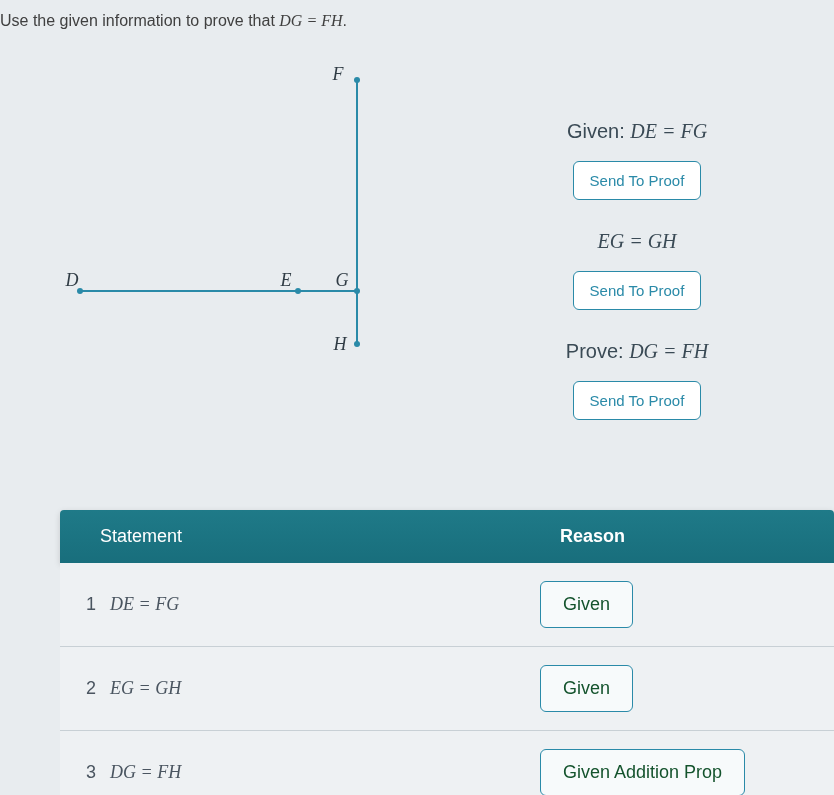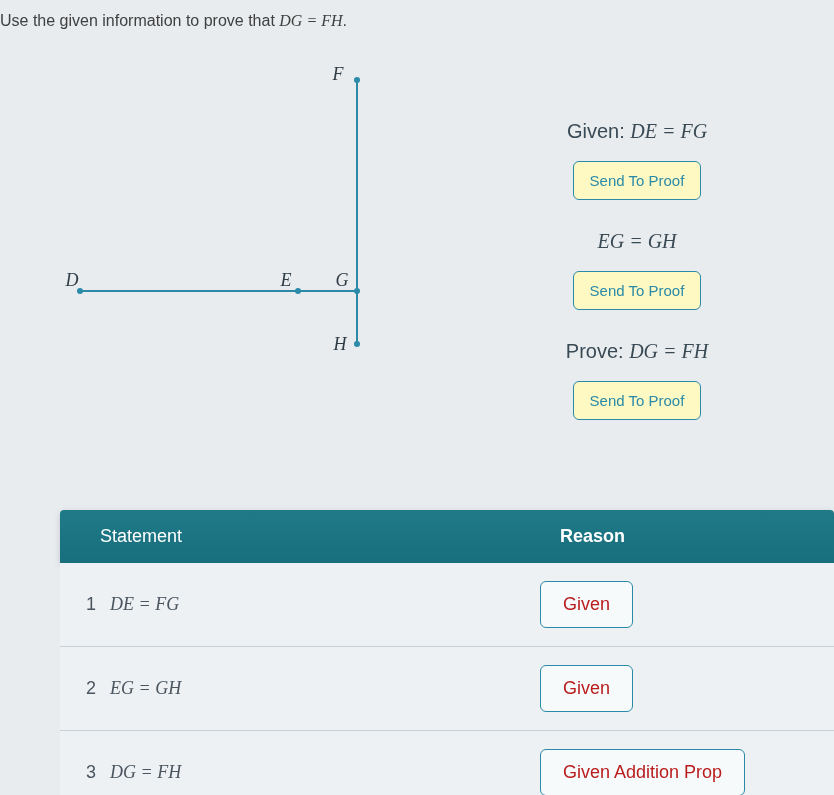--- a/index.html
+++ b/index.html
@@ -75,21 +75,21 @@
   }
   .given-text {
     font-size: 20px;
     color: #3a4a55;
     text-align: right;
   }
   .given-label { font-weight: 400; }
   .send-btn {
     border: 1.5px solid #2a8aa8;
     color: #2a8aa8;
-    background: #fef9c3;
+    background: #ffffff;
     border-radius: 6px;
     padding: 10px 16px;
     font-size: 15px;
     cursor: pointer;
     white-space: nowrap;
   }
   .proof-table {
     margin: 20px 0 0 60px;
   }
   .thead {
@@ -120,21 +120,21 @@
   .td-stmt {
     flex: 0 0 430px;
     font-family: Georgia, 'Times New Roman', serif;
     font-style: italic;
     font-size: 18px;
     color: #4a5560;
   }
   .td-reason { flex: 1; padding: 10px 0; }
   .reason-btn {
     border: 1.5px solid #2a8aa8;
-    color: #b91c1c;
+    color: #14532d;
     background: #f7fafb;
     border-radius: 6px;
     padding: 12px 22px;
     font-size: 18px;
     cursor: pointer;
     white-space: nowrap;
   }
 </style>
 </head>
 <body>

